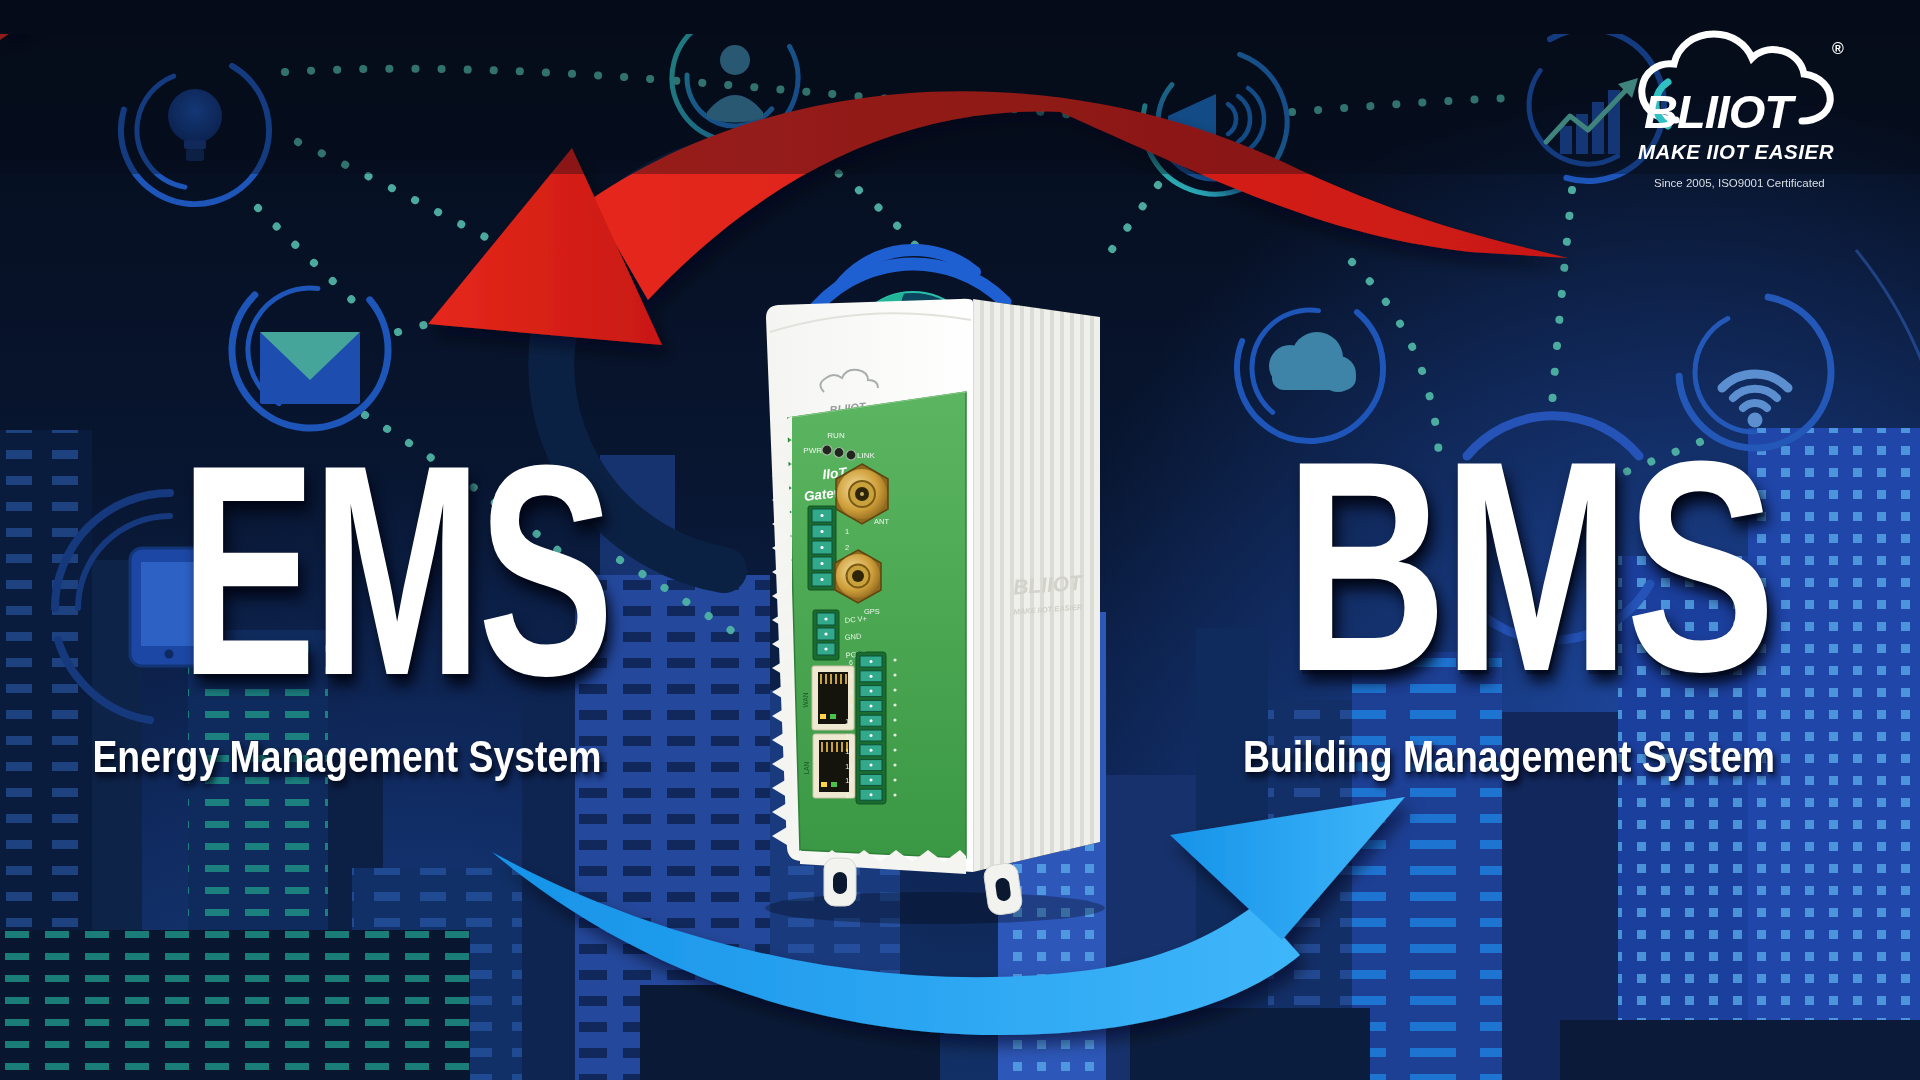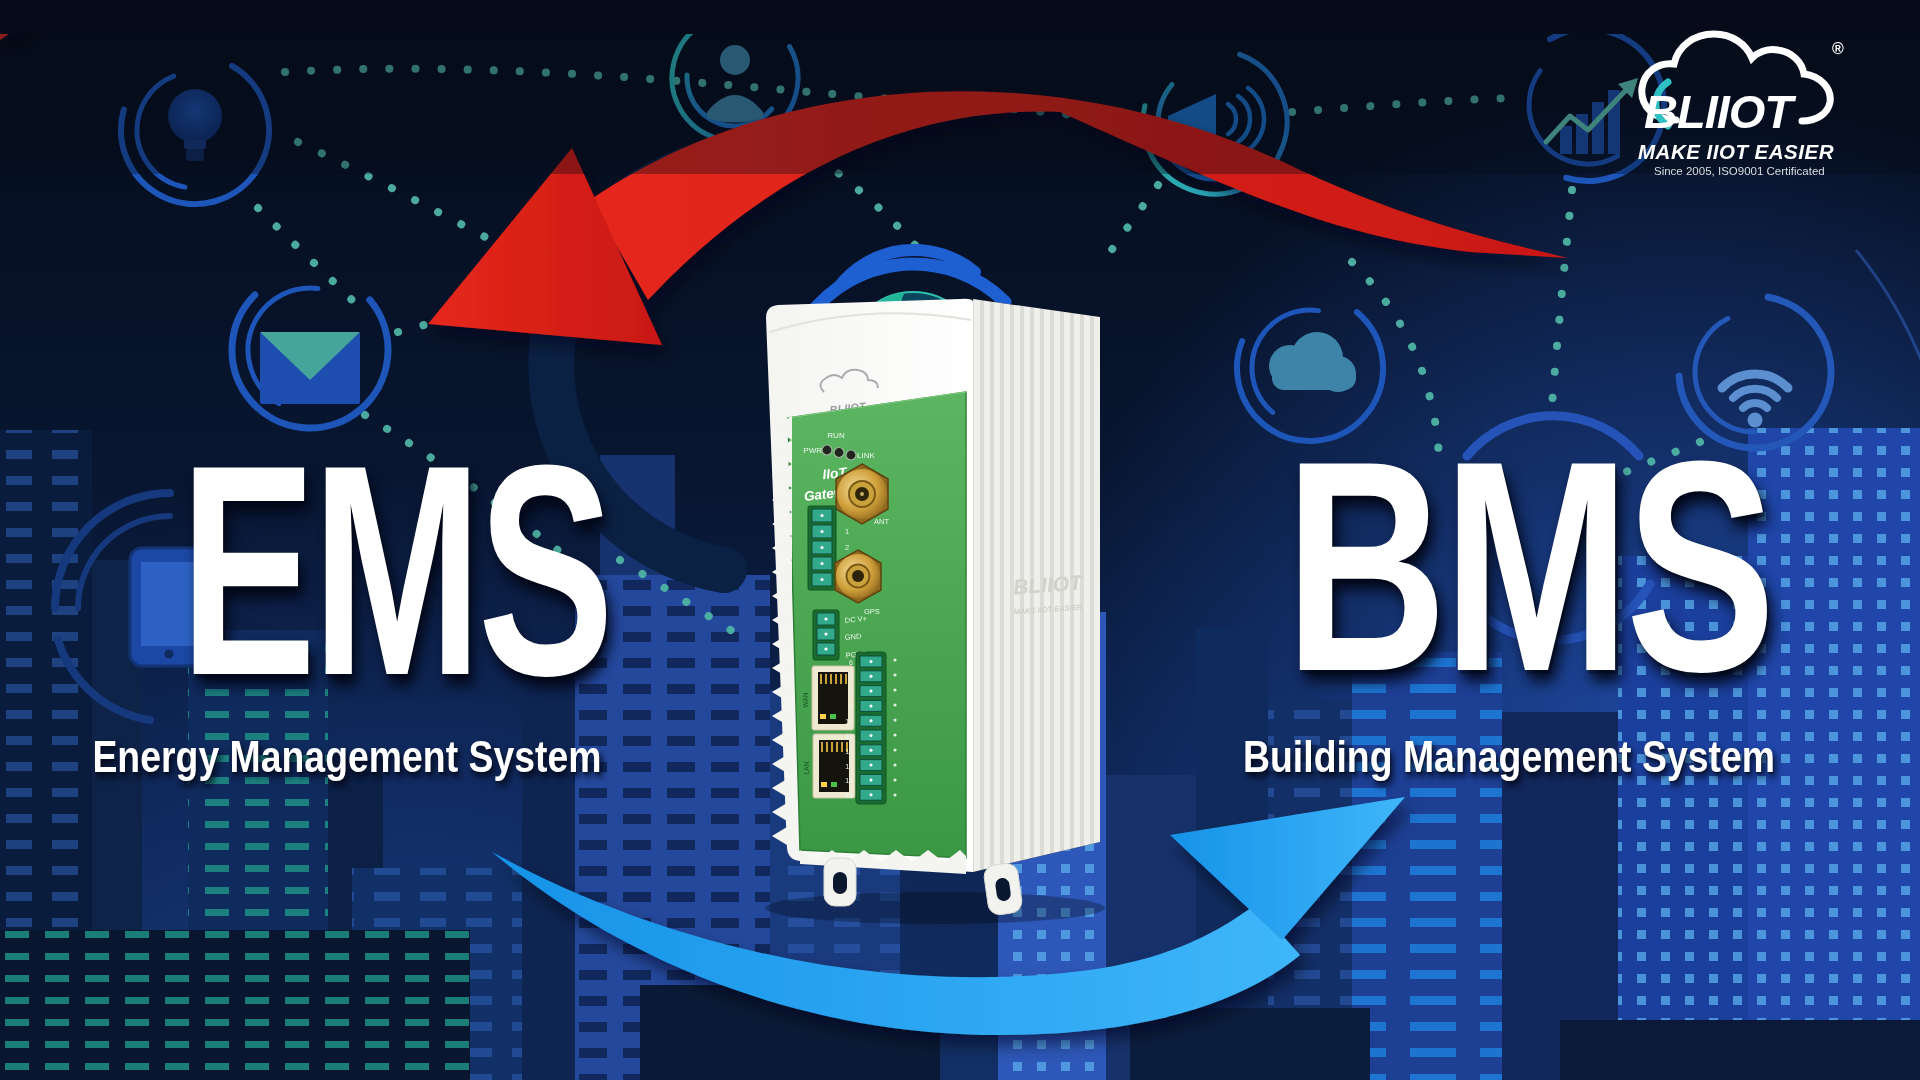--- a/index.html
+++ b/index.html
@@ -23,21 +23,21 @@
   .scale68{transform:scaleX(.68);transform-origin:center;}
   .scale75{transform:scaleX(.75);transform-origin:center;}
   .scale85{transform:scaleX(.85);transform-origin:center;}
   
   .logo-block{position:absolute;left:1600px;top:28px;width:320px;height:150px;color:#fff;}
   .logo-brand{position:absolute;left:44px;top:60px;font-size:47px;font-weight:bold;
     font-style:italic;letter-spacing:-1px;line-height:1;}
   .logo-reg{position:absolute;left:232px;top:12px;font-size:16px;font-weight:bold;}
   .logo-tagline{position:absolute;left:38px;top:112px;font-size:20.5px;font-weight:bold;
     font-style:italic;letter-spacing:.5px;white-space:nowrap;}
-  .logo-subline{position:absolute;left:54px;top:137px;font-size:11.5px;color:#d8dee4;
+  .logo-subline{position:absolute;left:54px;top:149px;font-size:11.5px;color:#d8dee4;
     white-space:nowrap;}
 </style>
 </head>
 <body>
 
 <div class="stage">
 
 <svg class="scene" width="1920" height="1080" viewBox="0 0 1920 1080">
   <defs>
     <linearGradient id="sky" x1="0" y1="0" x2="0" y2="1">

